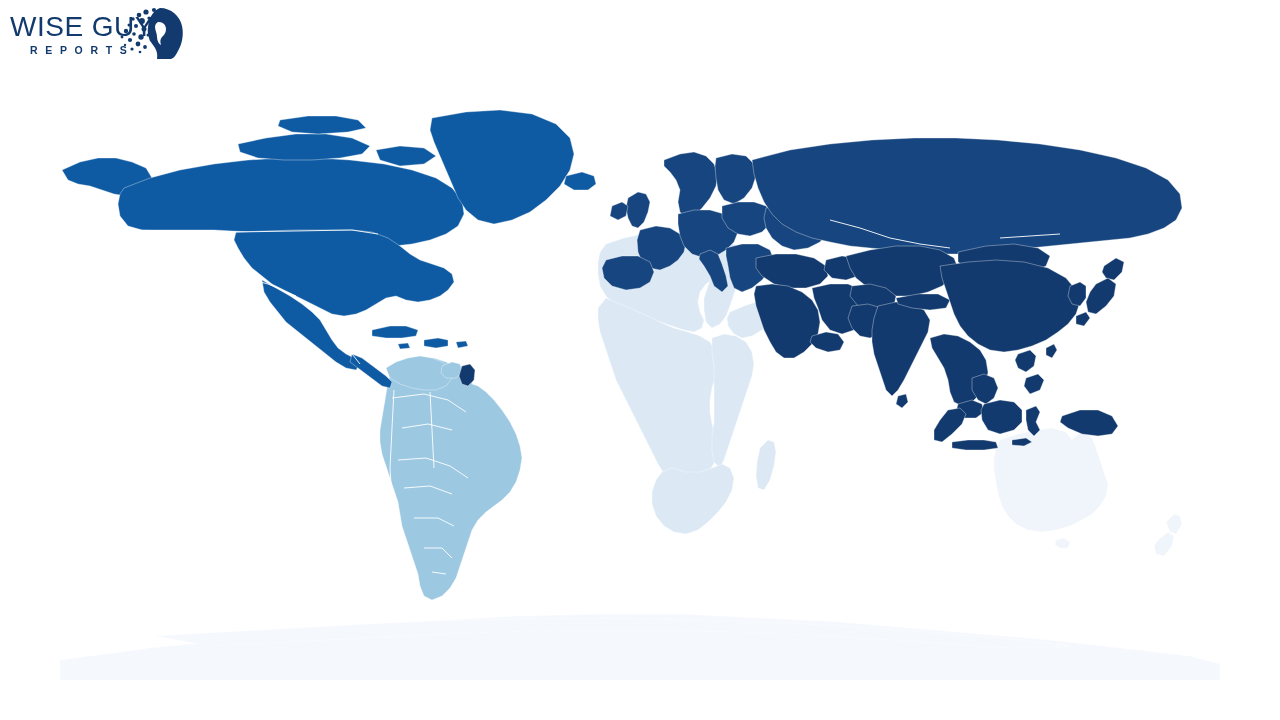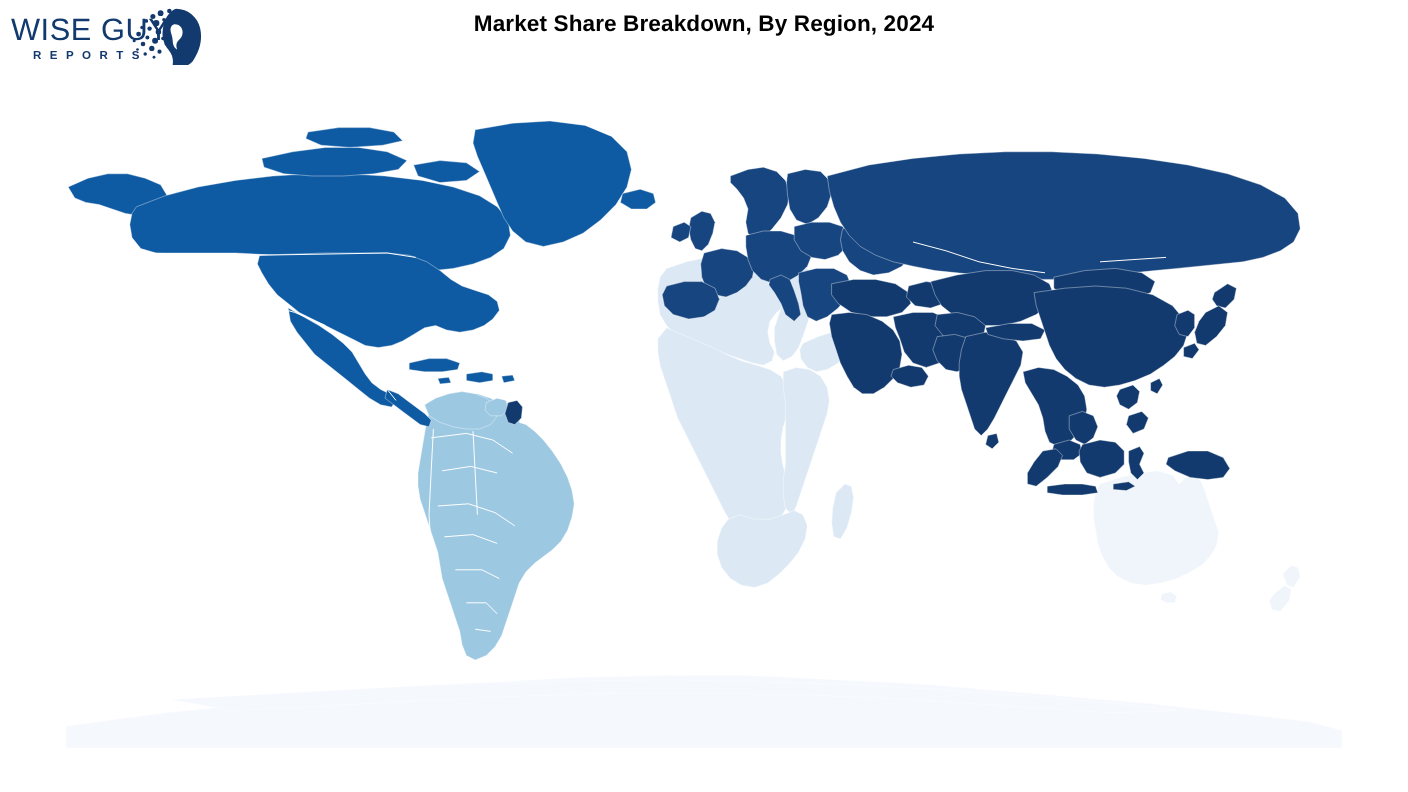--- a/index.html
+++ b/index.html
@@ -98,21 +98,20 @@
         <circle cx="114" cy="33" r="1.4"></circle>
         <circle cx="124" cy="45" r="1.6"></circle>
         <circle cx="132" cy="48" r="1.3"></circle>
         <circle cx="117" cy="41" r="1.2"></circle>
         <circle cx="144" cy="20" r="1.3"></circle>
         <circle cx="143" cy="36" r="1.4"></circle>
       </g>
     </svg>
   </div>
 
-  <div id="chart-title">Market Share Breakdown, By Region, 2024</div>
 
   <div id="map-wrap">
     <svg id="world-map" viewBox="0 0 1280 672" preserveAspectRatio="xMidYMid meet" xmlns="http://www.w3.org/2000/svg">
 
       <g>
         <path class="region-path" fill="#f5f8fd" stroke="#f5f8fd" d="M60,612 L150,600 L230,592 L300,586 L380,578 L450,572 L520,568 L600,566
              L680,566 L760,570 L840,574 L910,580 L980,586 L1050,592 L1120,600 L1190,608
              L1220,616 L1220,632 L60,632 Z"></path>
         <path class="region-path" fill="#f5f8fd" stroke="#f5f8fd" d="M155,588 L260,582 L350,577 L430,573 L520,571 L610,570 L700,572 L790,575
              L870,580 L950,586 L1020,592 L1070,598 L1010,600 L920,594 L830,588 L740,584

